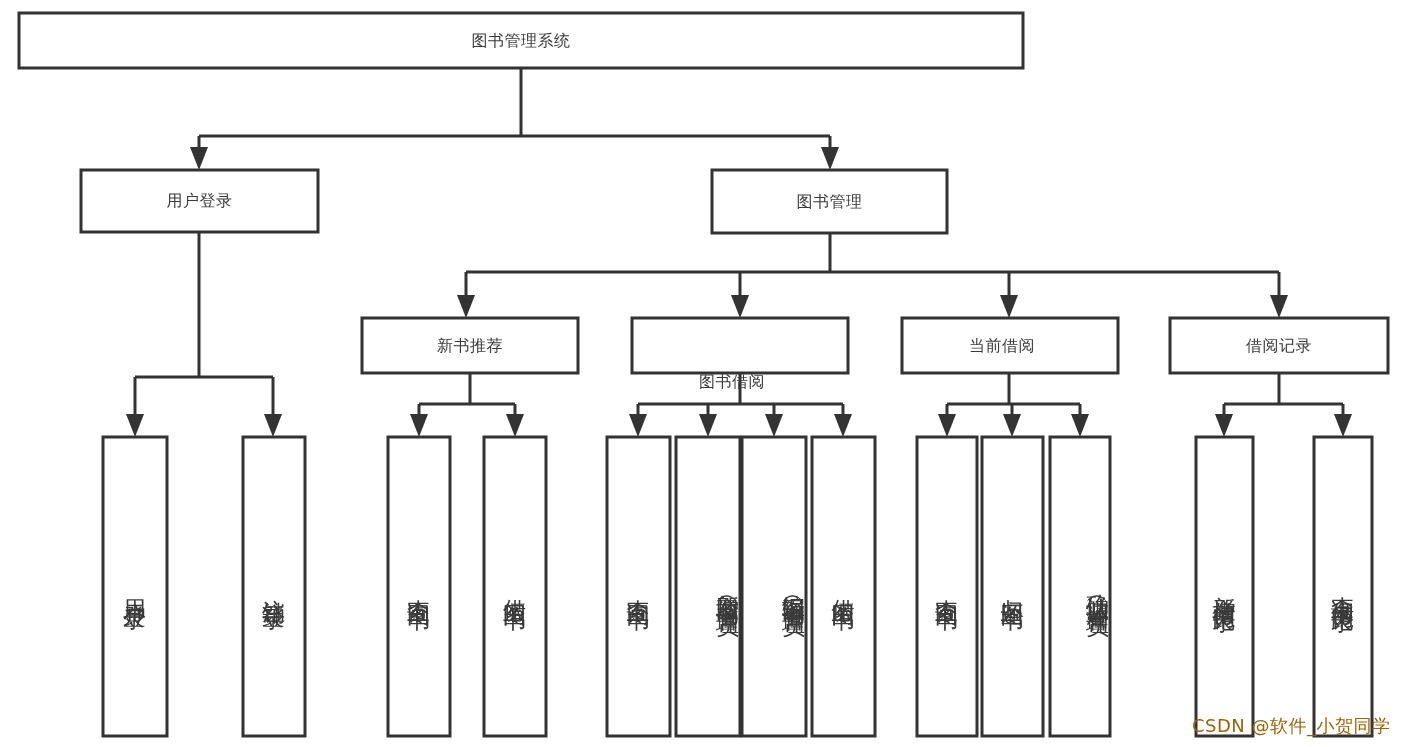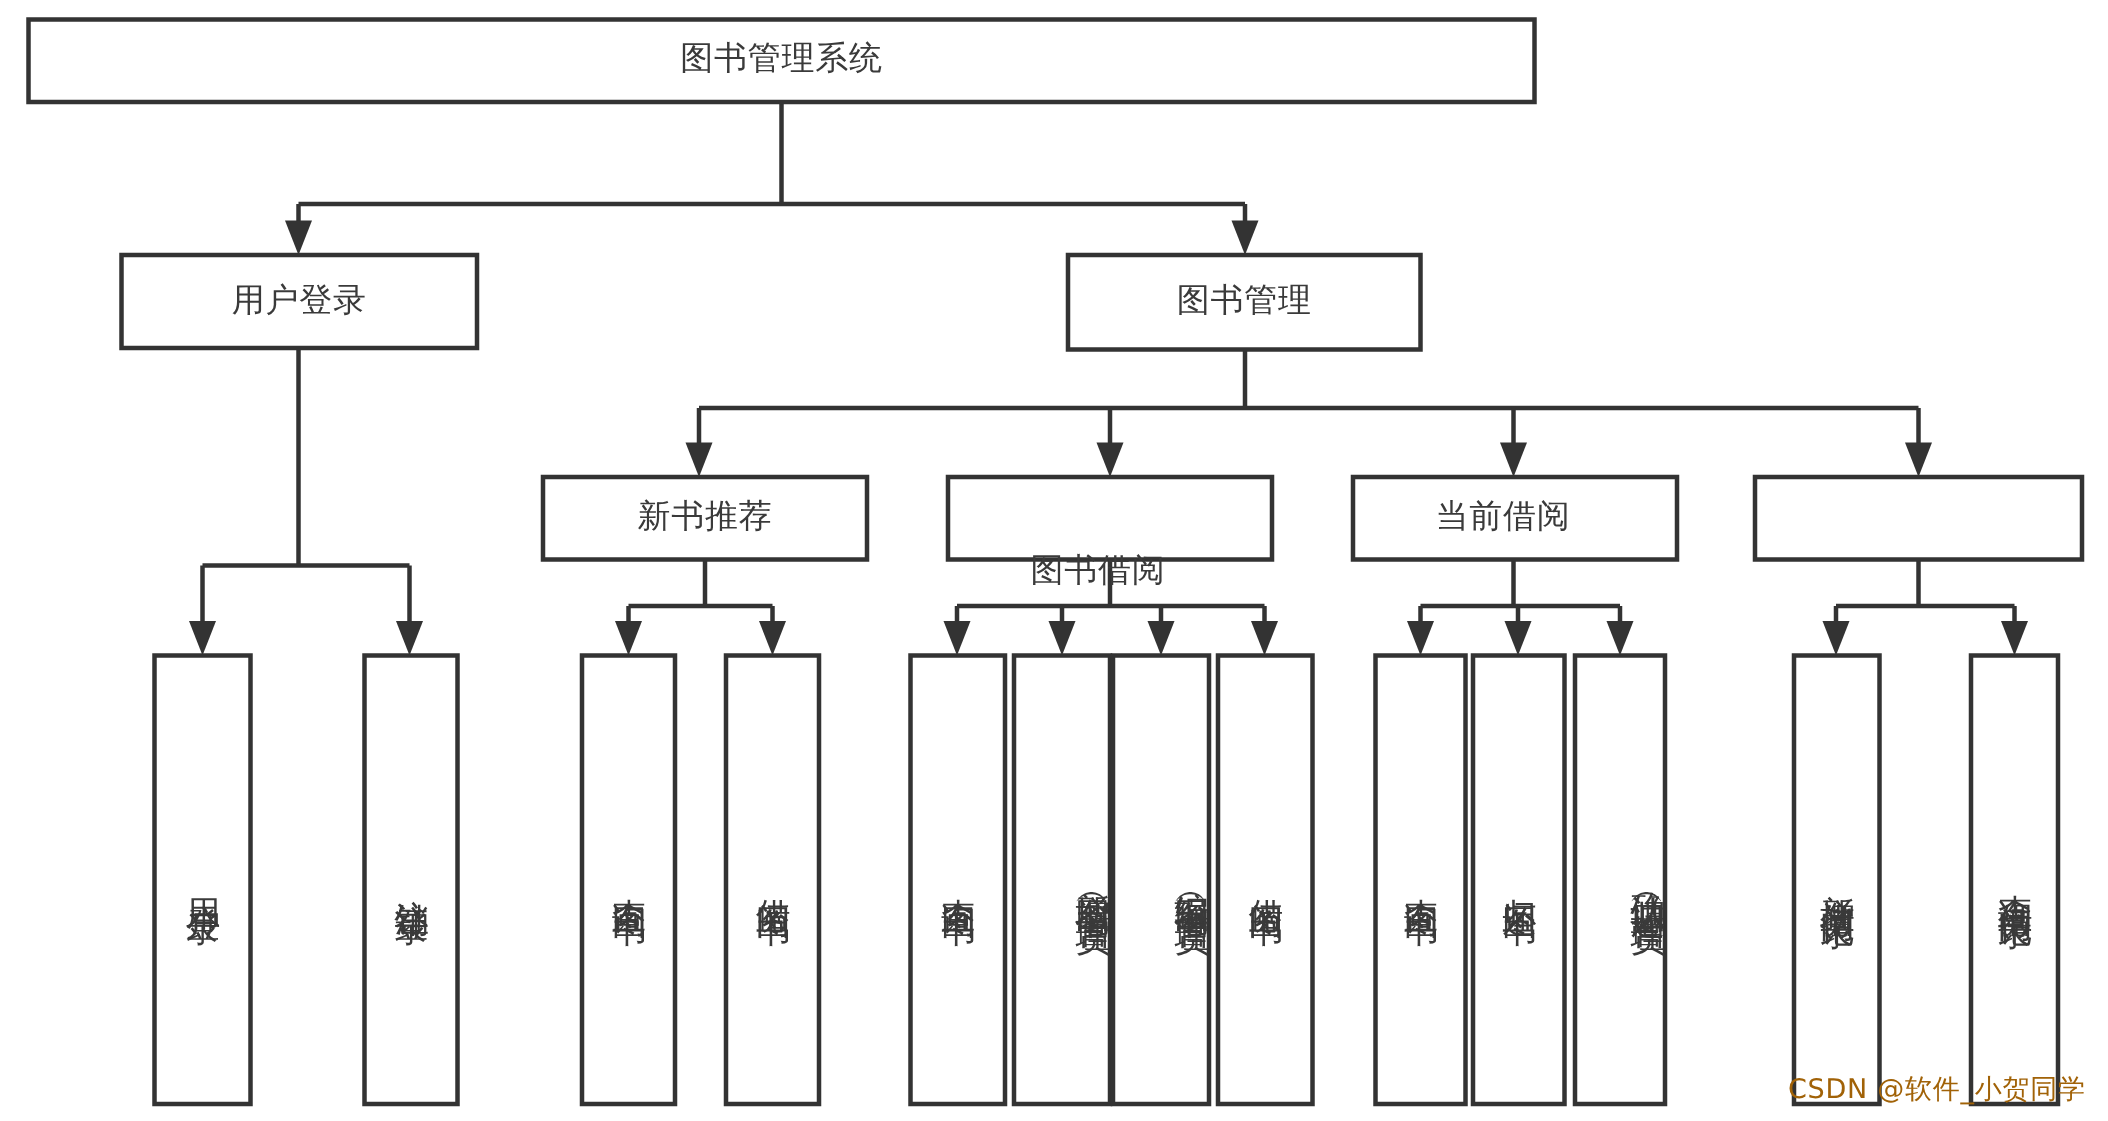--- a/index.html
+++ b/index.html
@@ -44,21 +44,21 @@
     position: absolute;
     display: flex;
     align-items: center;
     justify-content: center;
     color: #3a3a3a;
     font-family: "DejaVu Sans", "Liberation Sans", sans-serif;
     pointer-events: none;
     box-sizing: border-box;
   }
   .node-label.horizontal {
-    font-size: 22px;
+    font-size: 16px;
     letter-spacing: 0.5px;
     line-height: 1.2;
   }
   .node-label.vertical {
     writing-mode: vertical-rl;
     text-orientation: upright;
     font-size: 23px;
     letter-spacing: 3px;
     line-height: 1.05;
     white-space: nowrap;
@@ -188,20 +188,21 @@
   <div class="node-label horizontal" style="left:81px; top:170px; width:237px; height:62px;">用户登录</div>
 
   <div class="node-label horizontal" style="left:362px; top:318px; width:216px; height:55px;">新书推荐</div>
 
   <div class="node-label horizontal" style="left:712px; top:170px; width:235px; height:63px;">图书管理</div>
 
   <div class="node-label horizontal" style="left:632px; top:318px; width:200px; height:55px;margin-top:36px;">图书借阅</div>
 
   <div class="node-label horizontal" style="left:902px; top:318px; width:200px; height:55px;">当前借阅</div>
 
+  <div class="node-label horizontal" style="left:1170px; top:318px; width:218px; height:55px;">借阅记录</div>
 
   <div class="node-label vertical" style="left:103px; top:437px; width:64px; height:299px;">用户登录</div>
 
   <div class="node-label vertical" style="left:243px; top:437px; width:62px; height:299px;">注销登录</div>
 
   <div class="node-label vertical" style="left:388px; top:437px; width:62px; height:299px;">查询图书</div>
 
   <div class="node-label vertical" style="left:484px; top:437px; width:62px; height:299px;">借阅图书</div>
 
   <div class="node-label vertical" style="left:607px; top:437px; width:63px; height:299px;">查询图书</div>

